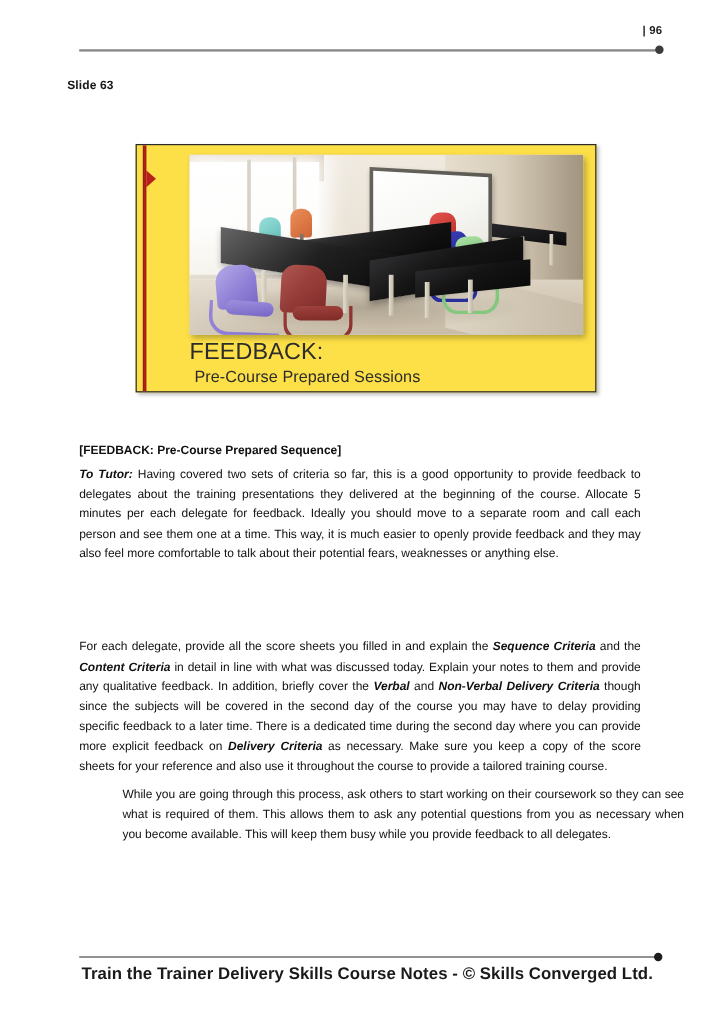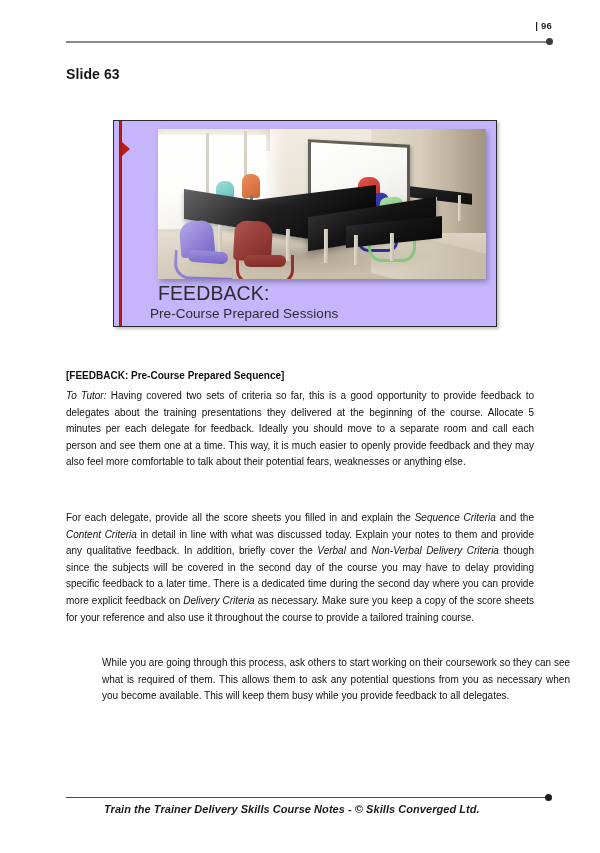--- a/index.html
+++ b/index.html
@@ -49,36 +49,36 @@
     top: 37.5px;
     width: 7px;
     height: 7px;
     border-radius: 50%;
     background: #3c3c3c;
   }
 
   
   .slide-label {
     position: absolute;
-    left: 66px;
+    left: 56px;
     top: 66px;
-    font-size: 14px;
+    font-size: 10px;
     font-weight: bold;
     color: #161616;
     letter-spacing: .1px;
   }
 
   
   .slide-frame {
     position: absolute;
     left: 113px;
     top: 120px;
     width: 384px;
     height: 207px;
-    background: #c4b5fd;
+    background: #fde047;
     border: 1.4px solid #2a2a2a;
     box-sizing: border-box;
     box-shadow: 2px 2px 3px rgba(0,0,0,.25);
     overflow: hidden;
   }
   .slide-accent {
     position: absolute;
     left: 5px;
     top: 0px;
     width: 3.2px;
@@ -248,21 +248,21 @@
     position: absolute;
     left: 44px;
     top: 161px;
     font-size: 19.5px;
     color: #2c2c2c;
     letter-spacing: .1px;
     font-weight: 400;
   }
   .slide-subtitle {
     position: absolute;
-    left: 36px;
+    left: 48px;
     top: 185px;
     font-size: 13.5px;
     color: #2c2c2c;
     letter-spacing: .05px;
     font-weight: 400;
     text-align: center;
   }
 
   
   .body-head {
@@ -276,23 +276,23 @@
   }
   .para {
     position: absolute;
     left: 66px;
     width: 468px;
     font-size: 10px;
     line-height: 16.6px;
     text-align: justify;
     color: #101010;
   }
-  .para em { font-style: italic; }
+  .para em { font-style: italic; font-weight: bold; }
   #para-1 { top: 388px; }
-  #para-2 { top: 510px; }
+  #para-2 { top: 532px; }
   #para-3 { top: 655px; margin-left: 36px; }
 
   
   .footer-rule {
     position: absolute;
     left: 66px;
     top: 797px;
     width: 483px;
     height: 1.3px;
     background: #4a4a4a;
@@ -303,26 +303,24 @@
     top: 793.5px;
     width: 7px;
     height: 7px;
     border-radius: 50%;
     background: #1d1d1d;
   }
   .footer-text {
     position: absolute;
     left: 68px;
     top: 803px;
-    font-size: 11px;
+    font-size: 14px;
     font-weight: bold;
-    font-style: italic;
     color: #1a1a1a;
     letter-spacing: .05px;
-    margin-left: 36px;
   }
 </style>
 </head>
 <body>
 
 <div class="header">
   <div class="header-pageno">| 96</div>
   <div class="header-rule"></div>
   <div class="header-dot"></div>
 </div>

